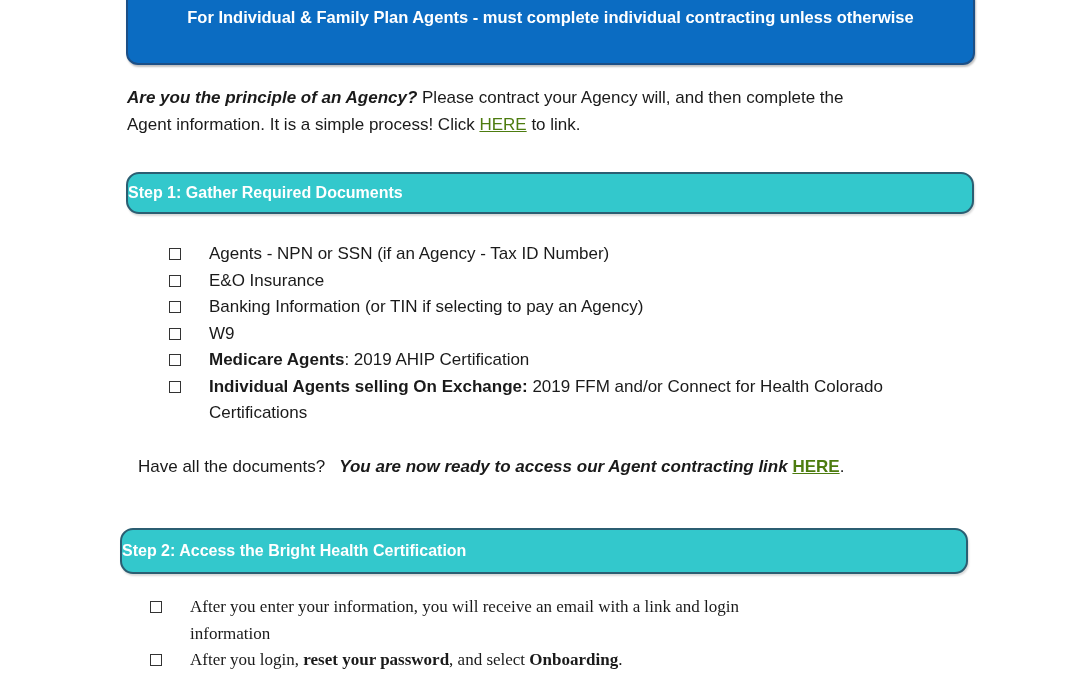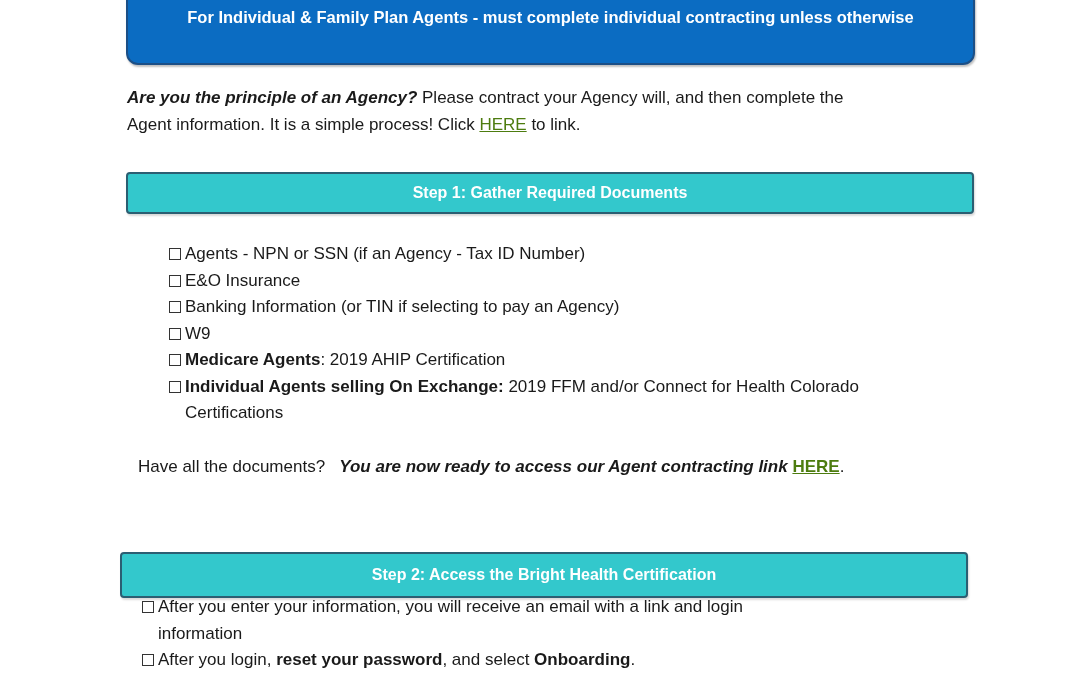--- a/index.html
+++ b/index.html
@@ -36,36 +36,36 @@
     .para b { font-weight: bold; font-style: italic; }
     .link {
       color: #4d7c0f;
       text-decoration: underline;
       cursor: pointer;
     }
     .step-box {
       position: absolute;
       background: #33c8cc;
       border: 2px solid #2b5e72;
-      border-radius: 4px;
+      border-radius: 13px;
       color: #ffffff;
       font-weight: bold;
       font-size: 16px;
-      text-align: center;
+      text-align: left;
       box-shadow: 1px 2px 2px rgba(0,0,0,0.15);
     }
     .checklist {
       position: absolute;
       list-style: none;
     }
     .checklist li {
       position: relative;
       font-size: 17px;
       line-height: 26.5px;
-      padding-left: 16px;
+      padding-left: 40px;
     }
     .checklist li .box {
       position: absolute;
       left: 0; top: 7px;
       width: 12px; height: 12px;
       border: 1px solid #333;
       background: #fff;
     }
   </style>
 </head>
@@ -113,25 +113,25 @@
     <span class="box"></span>
     <b>Individual Agents selling On Exchange:</b><span> 2019 FFM and/or Connect for Health Colorado</span><br>
     <span>Certifications</span>
   </li>
 </ul>
 
 <div class="para" style="left:138px; top:453px; width:830px;">
   <span style="white-space:pre;">Have all the documents?   </span><b>You are now ready to access our Agent contracting link </b><a class="link" style="font-weight:bold;">HERE</a><span>.</span>
 </div>
 
-<div class="step-box" style="left:120px; top:528px; width:848px; height:46px; line-height:42px;margin-top:24px;">
+<div class="step-box" style="left:120px; top:528px; width:848px; height:46px; line-height:42px;">
   <span>Step 2:  Access the Bright Health Certification</span>
 </div>
 
-<ul class="checklist" style="left:142px; top:594px; width:800px;">
+<ul class="checklist" style="left:150px; top:594px; width:800px;font-family:Liberation Serif, serif;">
   <li>
     <span class="box"></span>
     <span>After you enter your information, you will receive an email  with a link and login</span><br>
     <span>information</span>
   </li>
   <li>
     <span class="box"></span>
     <span>After you login, </span><b>reset your password</b><span>, and select </span><b>Onboarding</b><span>.</span>
   </li>
 </ul>

